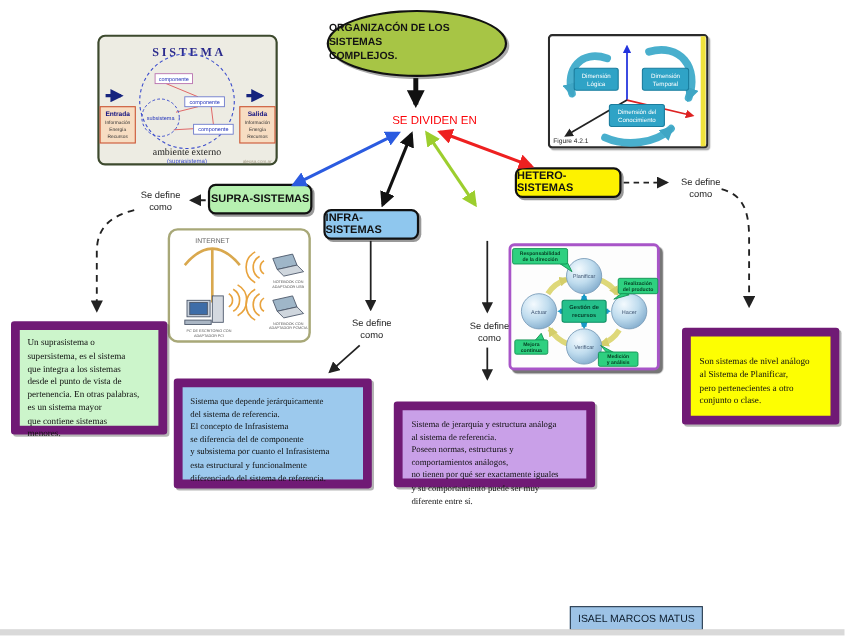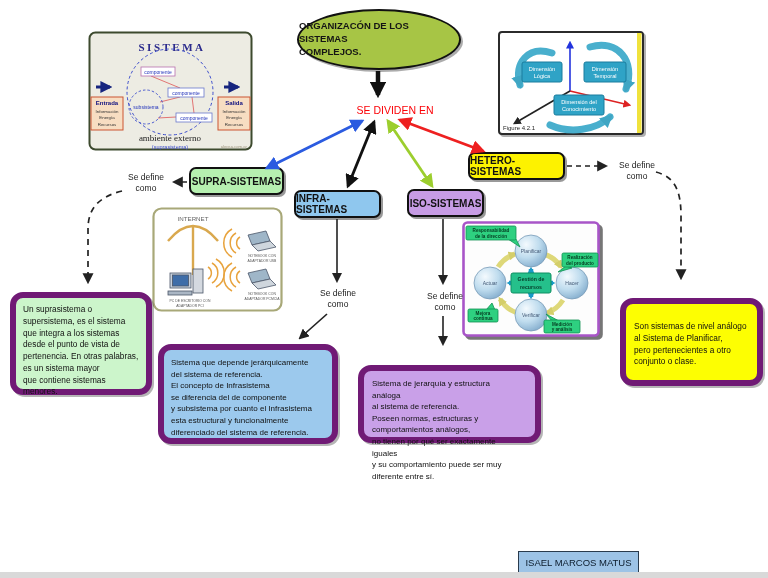--- a/index.html
+++ b/index.html
@@ -24,22 +24,22 @@
   .node.iso    { left:407px; top:189px; width:77px; height:28px; background:var(--c-iso,#c79ce5); }
   .node.hetero { left:468px; top:152px; width:97px; height:28px; background:var(--c-hetero,#fdf200); }
 
   .sdc { position:absolute; width:56px; font-size:8.5px; line-height:1.3; color:#222;
     text-align:center; white-space:pre-line; }
   .sdc.supra  { left:118px; top:172px; }
   .sdc.infra  { left:310px; top:288px; }
   .sdc.iso    { left:417px; top:291px; }
   .sdc.hetero { left:609px; top:160px; }
 
-  .desc { position:absolute; border:6px solid #701a75; border-radius:13px;
-    color:#111; white-space:pre-line; box-shadow:2px 2px 0 rgba(70,70,70,.4); }
+  .desc { position:absolute; border:8px solid #701a75; border-radius:3px;
+    color:#111; white-space:pre-line; box-shadow:2px 2px 0 rgba(70,70,70,.4);font-family:Liberation Serif, serif; }
   .desc.supra  { left:10px;  top:292px; width:142px; height:103px; background:var(--c-def-supra,#ccf5cb);
     font-size:8.3px; line-height:1.42; padding:6px 4px 4px 7px; }
   .desc.infra  { left:158px; top:344px; width:180px; height:100px; background:var(--c-def-infra,#9cc9ed);
     font-size:8px; line-height:1.45; padding:7px 3px 4px 7px; }
   .desc.iso    { left:358px; top:365px; width:183px; height:78px; background:var(--c-def-iso,#c9a0e8);
     font-size:8px; line-height:1.45; padding:7px 15px 4px 8px; }
   .desc.hetero { left:620px; top:298px; width:143px; height:88px; background:var(--c-def-hetero,#fdfe02);
     font-size:8.3px; line-height:1.42; padding:17px 4px 4px 8px; }
 
   .fig { position:absolute; }
@@ -263,21 +263,20 @@
   </div>
 
   <div class="ellipse">
     <span>ORGANIZACÓN DE LOS SISTEMAS
 COMPLEJOS.</span>
   </div>
   <div class="divider">SE DIVIDEN EN</div>
 
   <div class="node supra">SUPRA-SISTEMAS</div>
   <div class="node infra">INFRA-SISTEMAS</div>
-  <div class="node iso">ISO-SISTEMAS</div>
   <div class="node hetero">HETERO-SISTEMAS</div>
 
   <div class="sdc supra">Se define
 como</div>
   <div class="sdc infra">Se define
 como</div>
   <div class="sdc iso">Se define
 como</div>
   <div class="sdc hetero">Se define
 como</div>

